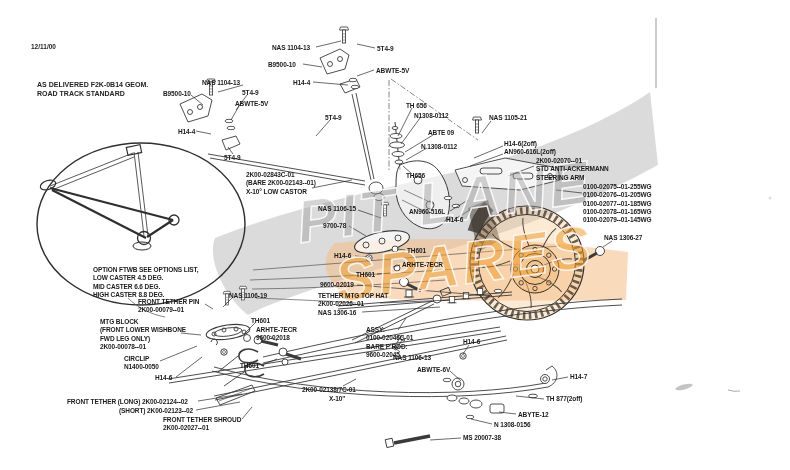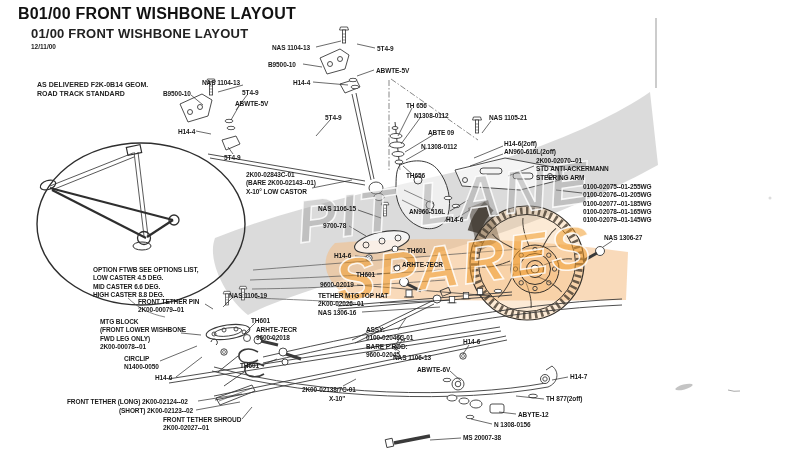--- a/index.html
+++ b/index.html
@@ -283,22 +283,20 @@
       <line x1="198" y1="401" x2="242" y2="394"></line>
         <line x1="196" y1="410" x2="240" y2="402"></line>
       <line x1="242" y1="419" x2="252" y2="407"></line>
         <line x1="343" y1="386" x2="356" y2="379"></line>
     </g>
 
     <text class="wm" font-size="60" transform="translate(300,243) rotate(-8)" fill="#a0a0a0" fill-opacity=".45" stroke="#ffffff" stroke-opacity=".85" stroke-width="1.5">PIT LANE</text>
     <text class="wm" font-size="60" transform="translate(338,302) rotate(-8)" fill="#f09d2e" fill-opacity=".55" stroke="#ffffff" stroke-opacity=".85" stroke-width="1.5">SPARES</text>
   </svg>
 
-  <div class="hdr-title">B01/00 FRONT WISHBONE LAYOUT</div>
-  <div class="hdr-sub">01/00 FRONT WISHBONE LAYOUT</div>
   <div class="hdr-date">12/11/00</div>
   <div class="hdr-note">AS DELIVERED F2K-0B14 GEOM.
 ROAD TRACK STANDARD</div>
 
   <div id="labels-layer">
       <div class="lbl" style="left: 272px; top: 44px;">NAS 1104-13</div>
       <div class="lbl" style="left: 268px; top: 61px;">B9500-10</div>
       <div class="lbl" style="left: 377px; top: 45px;">5T4-9</div>
       <div class="lbl" style="left: 376px; top: 67px;">ABWTE-5V</div>
       <div class="lbl" style="left: 293px; top: 79px;">H14-4</div>

